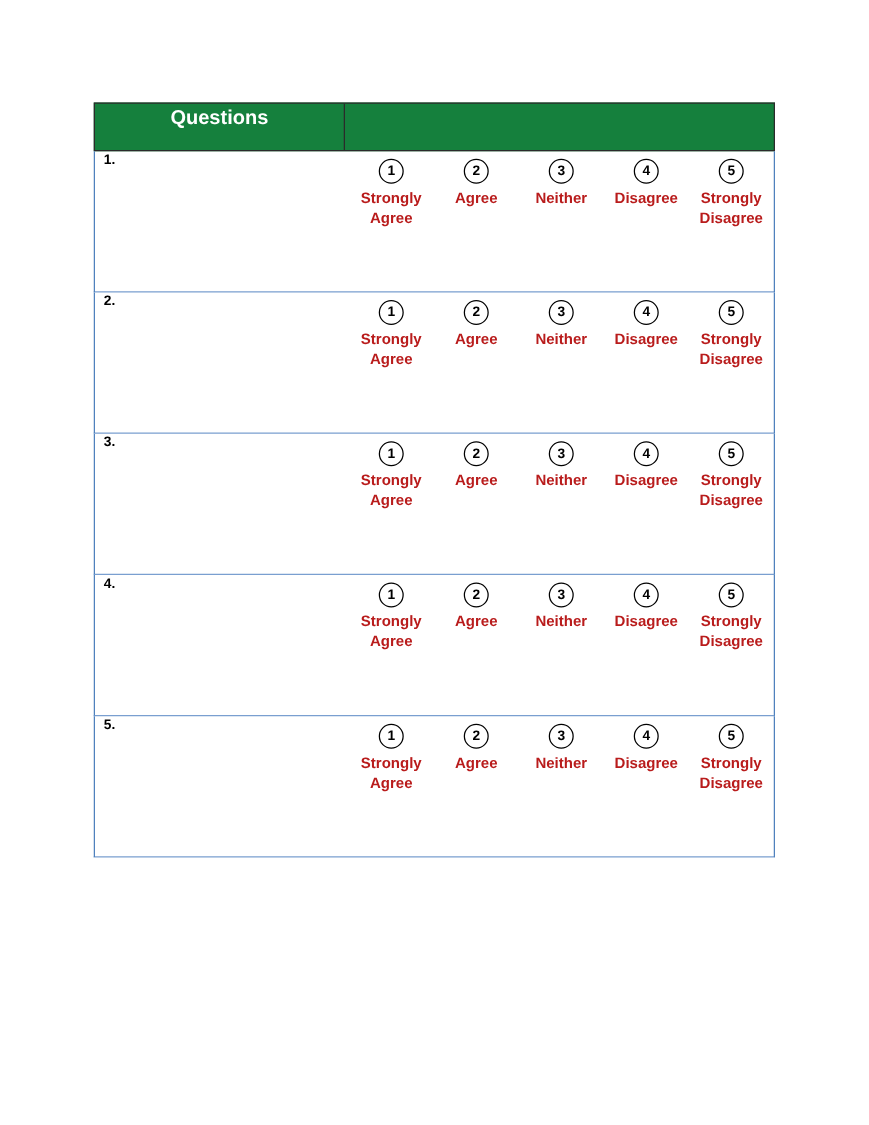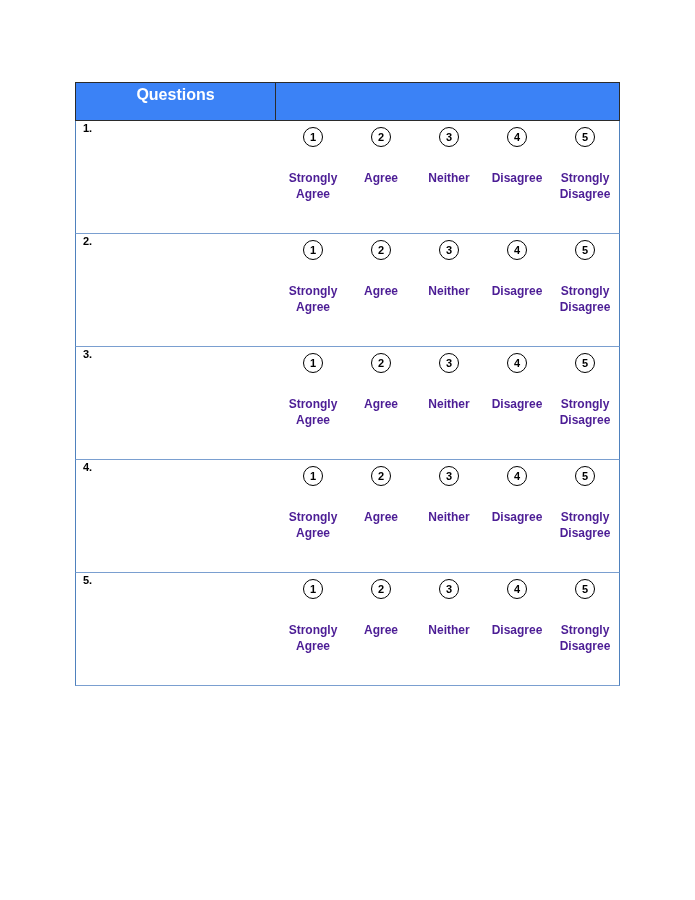--- a/index.html
+++ b/index.html
@@ -1,24 +1,24 @@
 <!DOCTYPE html>
 <html><head>
 <meta charset="utf-8">
 <style>
   html,body{margin:0;padding:0;background:#fff;}
   body{width:695px;height:900px;position:relative;font-family:"Liberation Sans",sans-serif;}
   .table{position:absolute;left:75px;top:82px;width:545px;}
-  .header{height:39px;background:#3b82f6;border:1px solid #2b2b2b;box-sizing:border-box;display:flex;}
+  .header{height:39px;background:#15803d;border:1px solid #2b2b2b;box-sizing:border-box;display:flex;}
   .hq{width:200px;border-right:1px solid #2b2b2b;color:#fff;font-weight:bold;font-size:16px;text-align:center;padding-top:3px;box-sizing:border-box;}
   .row{height:113px;border-left:1px solid #4f81bd;border-right:1px solid #4f81bd;border-bottom:1px solid #7a9fd0;box-sizing:border-box;position:relative;}
   .num{position:absolute;left:7px;top:1px;font-size:11px;font-weight:bold;color:#000;}
   .opt{position:absolute;top:6px;width:70px;text-align:center;}
   .circle{width:18px;height:18px;border:1.5px solid #000;border-radius:50%;margin:0 auto;font-size:11px;font-weight:bold;line-height:18px;text-align:center;}
-  .lbl{font-size:12px;font-weight:bold;color:#4c1d95;line-height:16px;margin-top:23px;}
+  .lbl{font-size:12px;font-weight:bold;color:#b91c1c;line-height:16px;margin-top:3px;}
 </style>
 </head>
 <body>
 
 <div class="table">
   <div class="header">
     <div class="hq">Questions</div>
     <div style="flex:1"></div>
   </div>
   <div id="rows">

